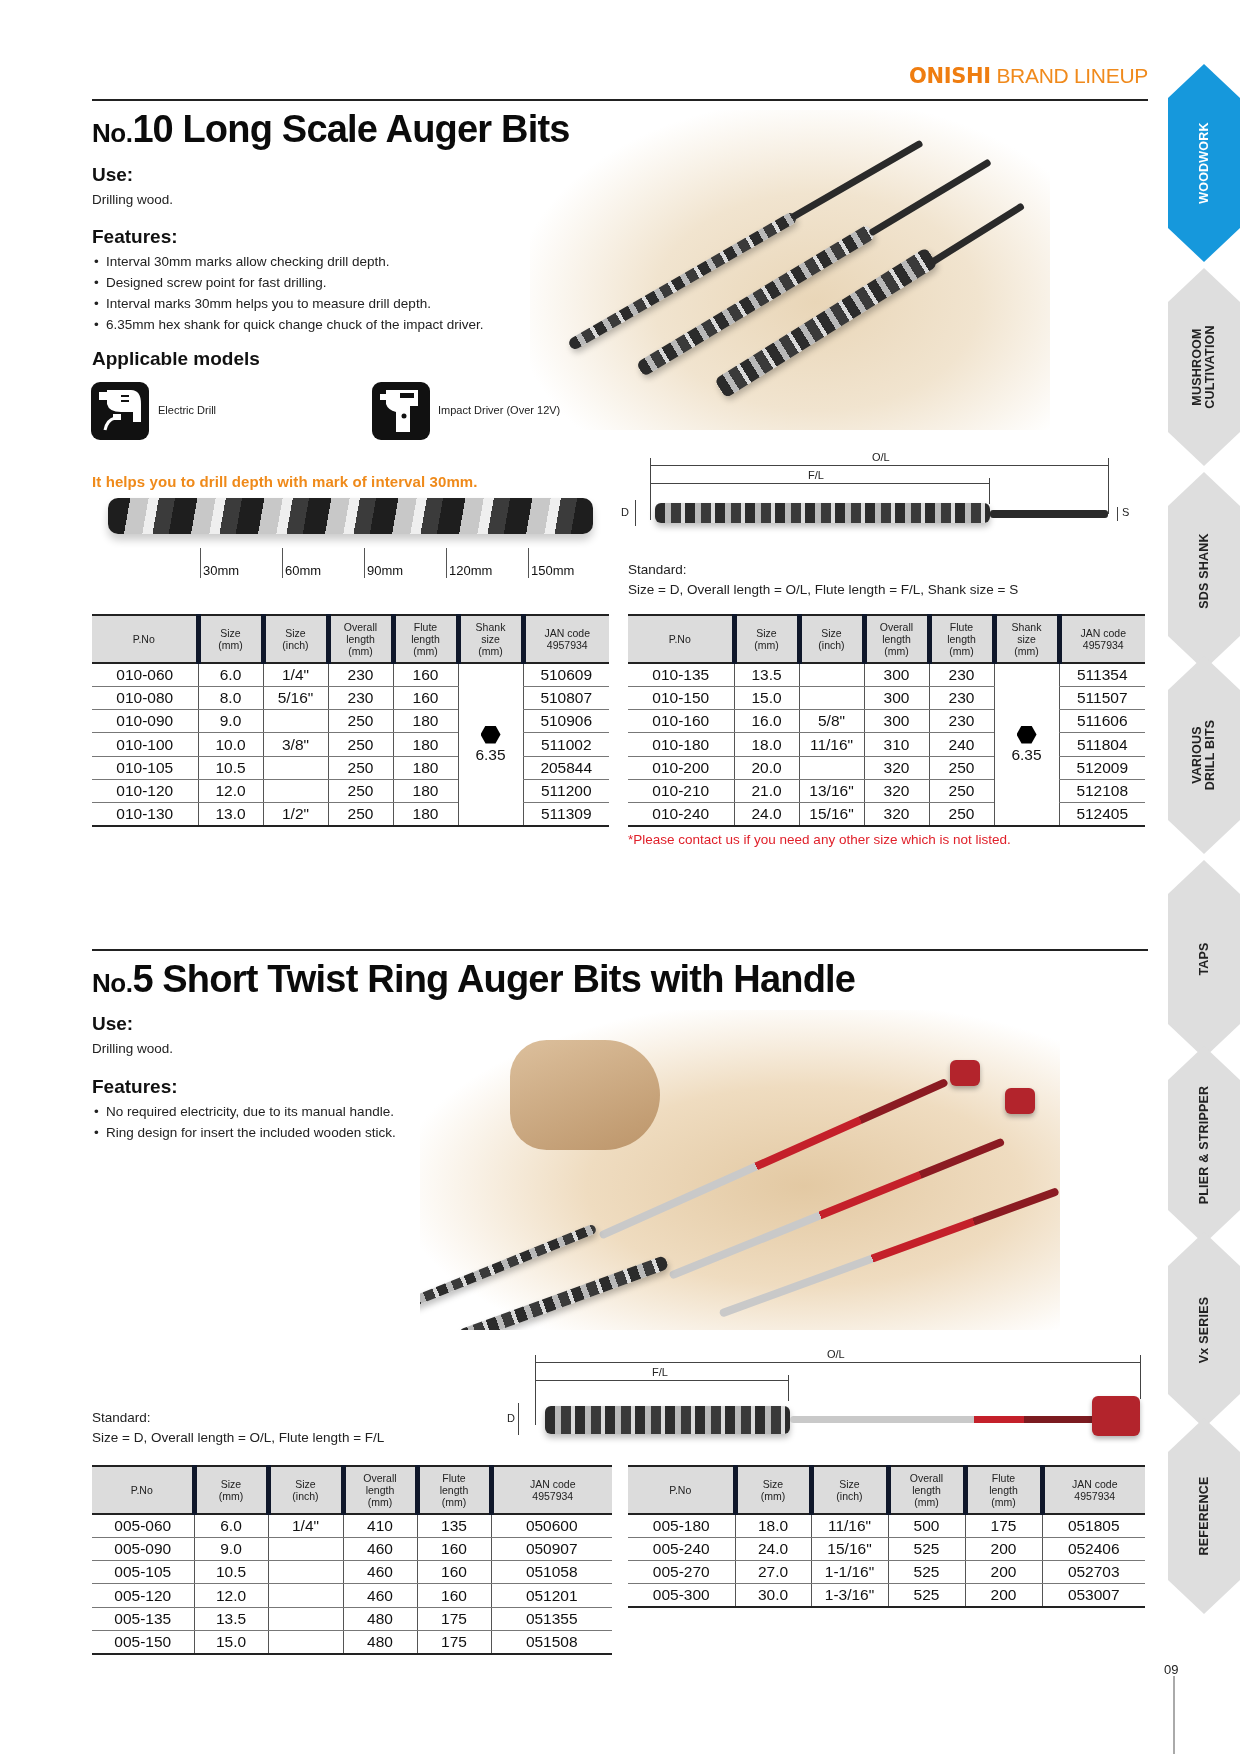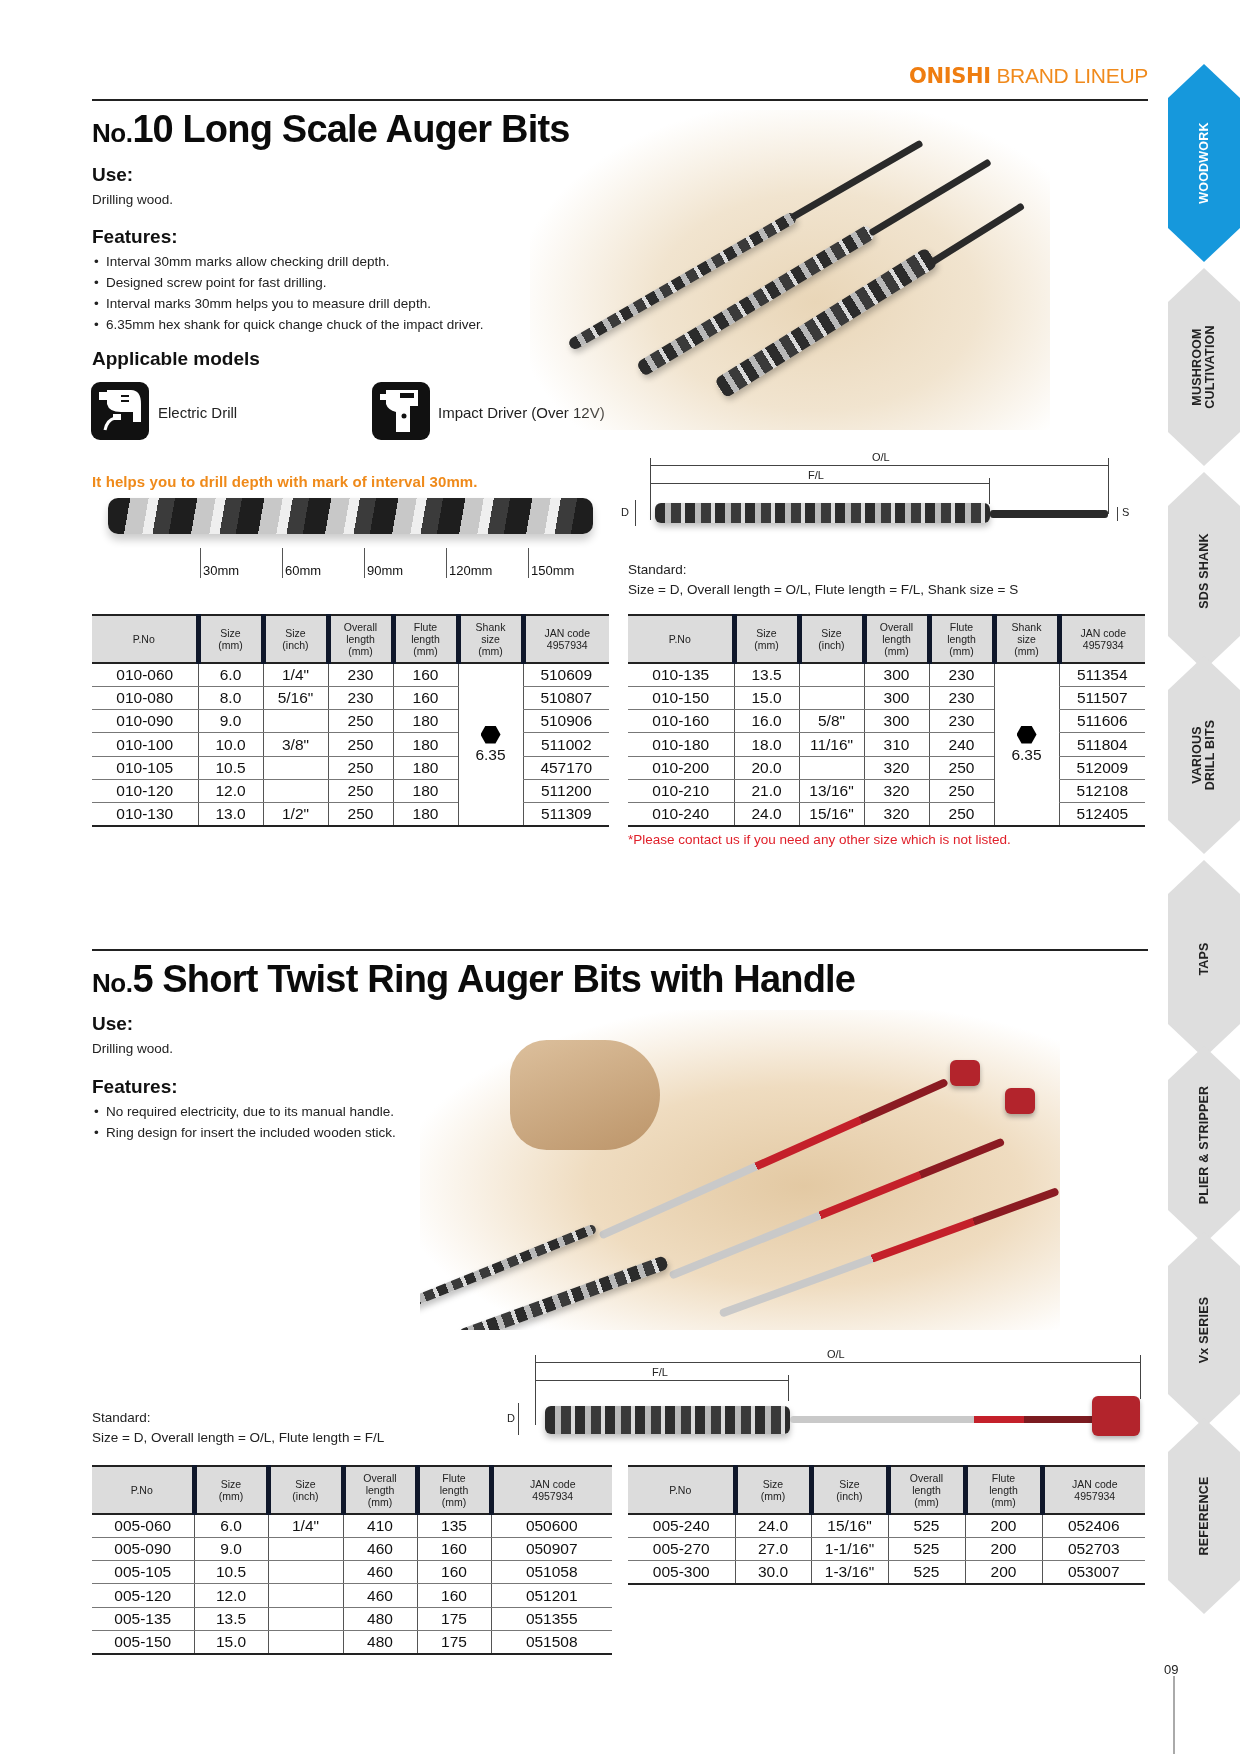--- a/index.html
+++ b/index.html
@@ -20,21 +20,21 @@
   .sec-title .txt { font-size: 38px; letter-spacing: -0.8px; }
 
   .h-sub { position: absolute; left: 92px; font-size: 19px; font-weight: 700; color: #111; }
   .body-txt { position: absolute; left: 92px; font-size: 13.5px; color: #222; }
   .bullets { position: absolute; left: 94px; list-style: none; font-size: 13.5px; color: #222; line-height: 21px; }
   .bullets li::before { content: "\2022"; display: inline-block; width: 10px; margin-right: 2px; }
 
   
   .tool-icon { position: absolute; width: 58px; height: 58px; background: #111; border-radius: 9px; }
   .tool-icon svg { width: 58px; height: 58px; }
-  .tool-label { position: absolute; font-size: 15px; color: #222; }
+  .tool-label { position: absolute; font-size: 11px; color: #222; }
 
   .orange-note { position: absolute; left: 92px; font-size: 15px; font-weight: 700; color: #ef8a1a; letter-spacing: 0.1px; }
 
   
   .photo { position: absolute; overflow: hidden; }
   .photo-wood { background: radial-gradient(ellipse at 55% 60%, #e9d6b8 0%, #f1e4cf 40%, rgba(255,255,255,0) 75%); }
   .photo-wood2 { background: radial-gradient(ellipse at 60% 55%, #e3c9a3 0%, #efdcc0 40%, rgba(255,255,255,0) 75%); }
   .bit { position: absolute; height: 12px; border-radius: 6px; transform-origin: left center;
          background: repeating-linear-gradient(90deg, #2b2b2b 0 10px, #b9b9b9 10px 16px, #3a3a3a 16px 26px, #dadada 26px 30px); box-shadow: 0 4px 6px rgba(0,0,0,0.25); }
   .shank { position: absolute; height: 7px; border-radius: 3px; background: #2a2a2a; transform-origin: left center; }
@@ -252,21 +252,21 @@
       <td>250</td>
       <td>180</td>
       <td>511002</td>
     </tr>
     <tr>
       <td>010-105</td>
       <td>10.5</td>
       <td></td>
       <td>250</td>
       <td>180</td>
-      <td>457170</td>
+      <td>205844</td>
     </tr>
     <tr>
       <td>010-120</td>
       <td>12.0</td>
       <td></td>
       <td>250</td>
       <td>180</td>
       <td>511200</td>
     </tr>
     <tr>
@@ -494,20 +494,28 @@
     <th>P.No</th>
     <th>Size<br>(mm)</th>
     <th>Size<br>(inch)</th>
     <th>Overall<br>length<br>(mm)</th>
     <th>Flute<br>length<br>(mm)</th>
     <th>JAN code<br>4957934</th>
   </tr>
     </thead>
   <tbody>
     <tr>
+      <td>005-180</td>
+      <td>18.0</td>
+      <td>11/16"</td>
+      <td>500</td>
+      <td>175</td>
+      <td>051805</td>
+    </tr>
+    <tr>
       <td>005-240</td>
       <td>24.0</td>
       <td>15/16"</td>
       <td>525</td>
       <td>200</td>
       <td>052406</td>
     </tr>
     <tr>
       <td>005-270</td>
       <td>27.0</td>

